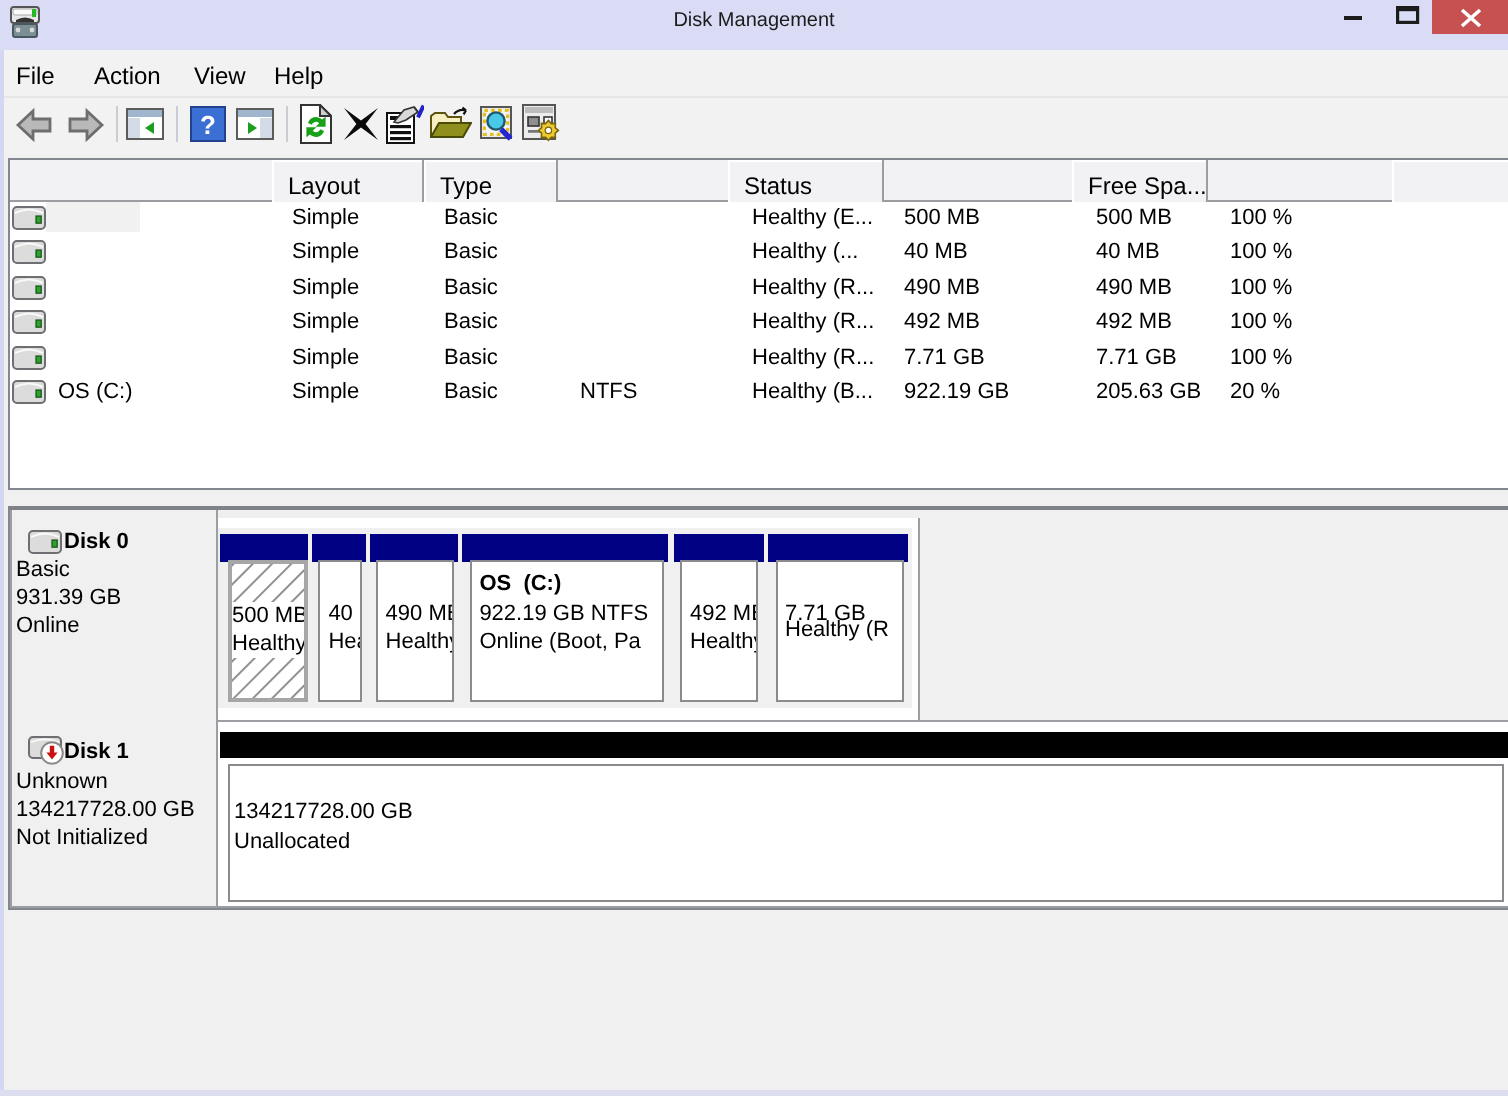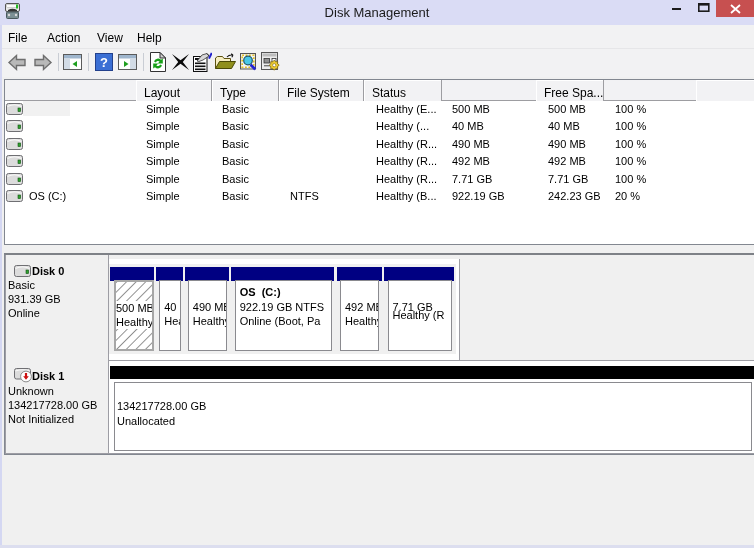--- a/index.html
+++ b/index.html
@@ -1,21 +1,21 @@
 <!DOCTYPE html>
 <html><head>
 <meta charset="utf-8">
 <style>
 *{margin:0;padding:0;box-sizing:border-box;}
 html,body{width:754px;height:548px;}
 body{font-family:"Liberation Sans",sans-serif;background:#f0f0f0;position:relative;overflow:hidden;font-size:11px;color:#000;}
 .abs{position:absolute;}
 
 #titlebar{left:0;top:0;width:754px;height:25px;background:#dadcf5;}
-#title{left:0;top:5px;width:754px;text-align:center;font-size:13px;color:#1b1b1b;}
+#title{left:0;top:5px;width:754px;text-align:center;font-size:10px;color:#1b1b1b;}
 #minbtn{left:672px;top:8px;width:9px;height:2px;background:#1c1c1c;}
 #closebtn{left:716px;top:0;width:38px;height:17px;background:#c75050;color:#fff;text-align:center;font-size:11px;line-height:16px;}
 
 #menubar{left:0;top:25px;width:754px;height:23px;background:#f2f2f3;font-size:12px;}
 #menubar span{position:absolute;top:6px;}
 
 #toolbar{left:0;top:48px;width:754px;height:29px;background:#f2f2f3;border-top:1px solid #e6e6e8;}
 .tsep{position:absolute;top:4px;width:1px;height:18px;background:#c9cdd4;}
 
 #listpane{left:4px;top:79px;width:750px;height:166px;background:#fff;border:1px solid #828790;border-right:none;}
@@ -141,21 +141,20 @@
       <path d="M0 -5 L1.4 -3.4 L3.5 -3.5 L3.4 -1.4 L5 0 L3.4 1.4 L3.5 3.5 L1.4 3.4 L0 5 L-1.4 3.4 L-3.5 3.5 L-3.4 1.4 L-5 0 L-3.4 -1.4 L-3.5 -3.5 L-1.4 -3.4 Z" fill="#edcb30" stroke="#7a6410" stroke-width="0.8"></path>
       <circle r="1.6" fill="#fff" stroke="#7a6410" stroke-width="0.6"></circle>
     </g>
   </svg>
 </div>
 
 <div class="abs" id="listpane"></div>
 <div class="abs" id="hdr">
   <div class="hcell" style="left:131px;width:76px">Layout</div>
   <div class="hcell" style="left:207px;width:67px">Type</div>
-  <div class="hcell" style="left:274px;width:85px">File System</div>
   <div class="hcell" style="left:359px;width:78px">Status</div>
   <div class="hcell" style="left:531px;width:68px">Free Spa...</div>
   <div class="hcell" style="left:691px;width:59px;border-right:none"></div>
 </div>
 <div class="abs" id="rows">
     <div class="row" style="top:100.8px;left:5px;">
       <div style="position:absolute;left:18px;top:0px;width:47px;height:15px;background:#f1f1f1;"></div>
       <svg style="position:absolute;left:1px;top:2px" width="17" height="12" viewBox="0 0 17 12">
         <rect x="0.5" y="0.5" width="16" height="11" rx="2" fill="#dcdcdc" stroke="#6f6f73"></rect>
         <path d="M1.5 4 Q8.5 0.5 15.5 4 L15.5 3 Q8.5 -0.5 1.5 3 Z" fill="#fafafa"></path>
@@ -225,21 +224,21 @@
         <rect x="0.5" y="0.5" width="16" height="11" rx="2" fill="#dcdcdc" stroke="#6f6f73"></rect>
         <path d="M1.5 4 Q8.5 0.5 15.5 4 L15.5 3 Q8.5 -0.5 1.5 3 Z" fill="#fafafa"></path>
         <rect x="12" y="5" width="2.6" height="3.6" fill="#2fa12f" stroke="#145214" stroke-width="0.6"></rect>
       </svg>
       <div class="rc" style="left:24px">OS (C:)</div>
       <div class="rc" style="left:141px">Simple</div>
       <div class="rc" style="left:217px">Basic</div>
       <div class="rc" style="left:285px">NTFS</div>
       <div class="rc" style="left:371px">Healthy (B...</div>
       <div class="rc" style="left:447px">922.19 GB</div>
-      <div class="rc" style="left:543px">242.23 GB</div>
+      <div class="rc" style="left:543px">205.63 GB</div>
       <div class="rc" style="left:610px">20 %</div>
     </div>
   </div>
 
 <div class="abs" id="botpane"></div>
 
 <div class="abs diskbox" id="disk0" style="left:5px;top:255px;width:455px;height:126px;border-top:none;background:#fff;">
   <div class="dlabel">
     <div style="position:relative;height:14px;">
       <svg style="position:absolute;left:6px;top:0" width="17" height="12" viewBox="0 0 17 12">

